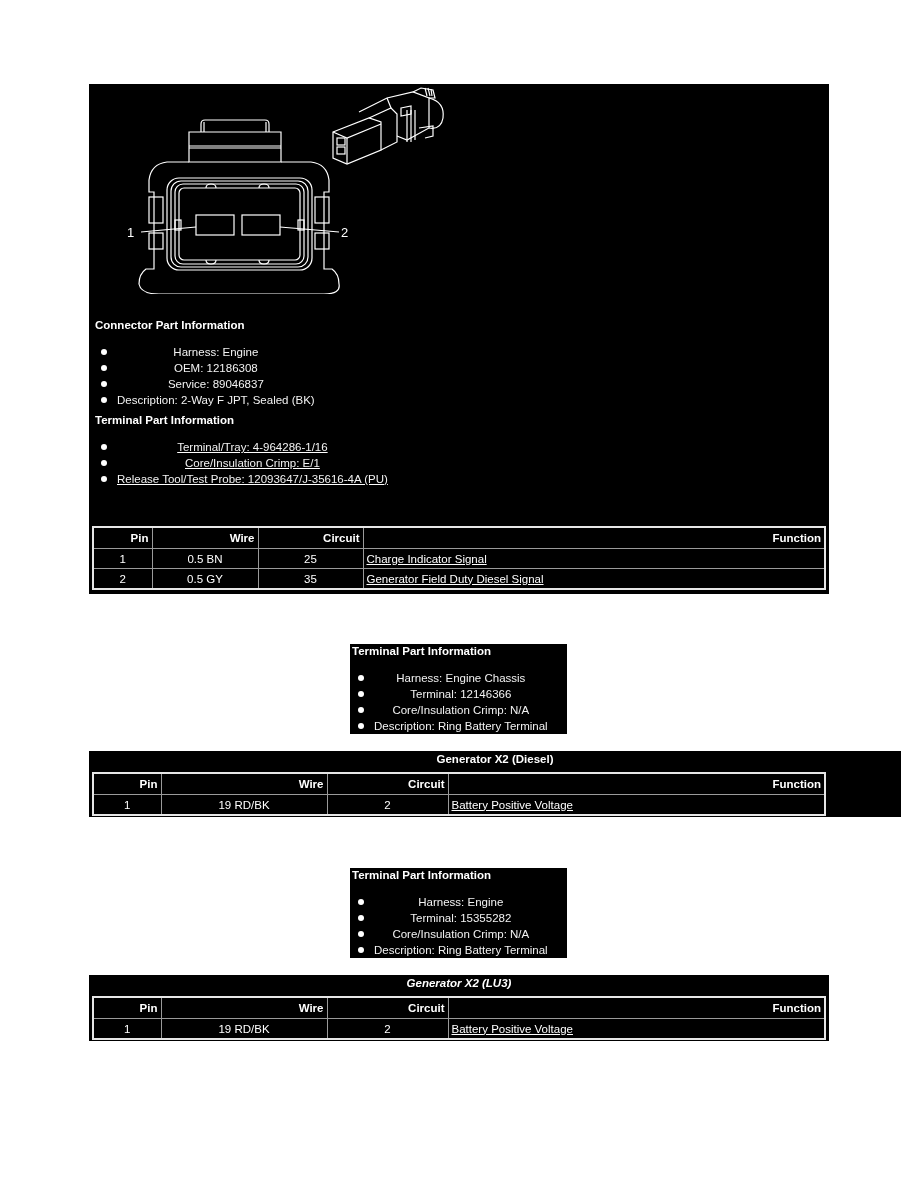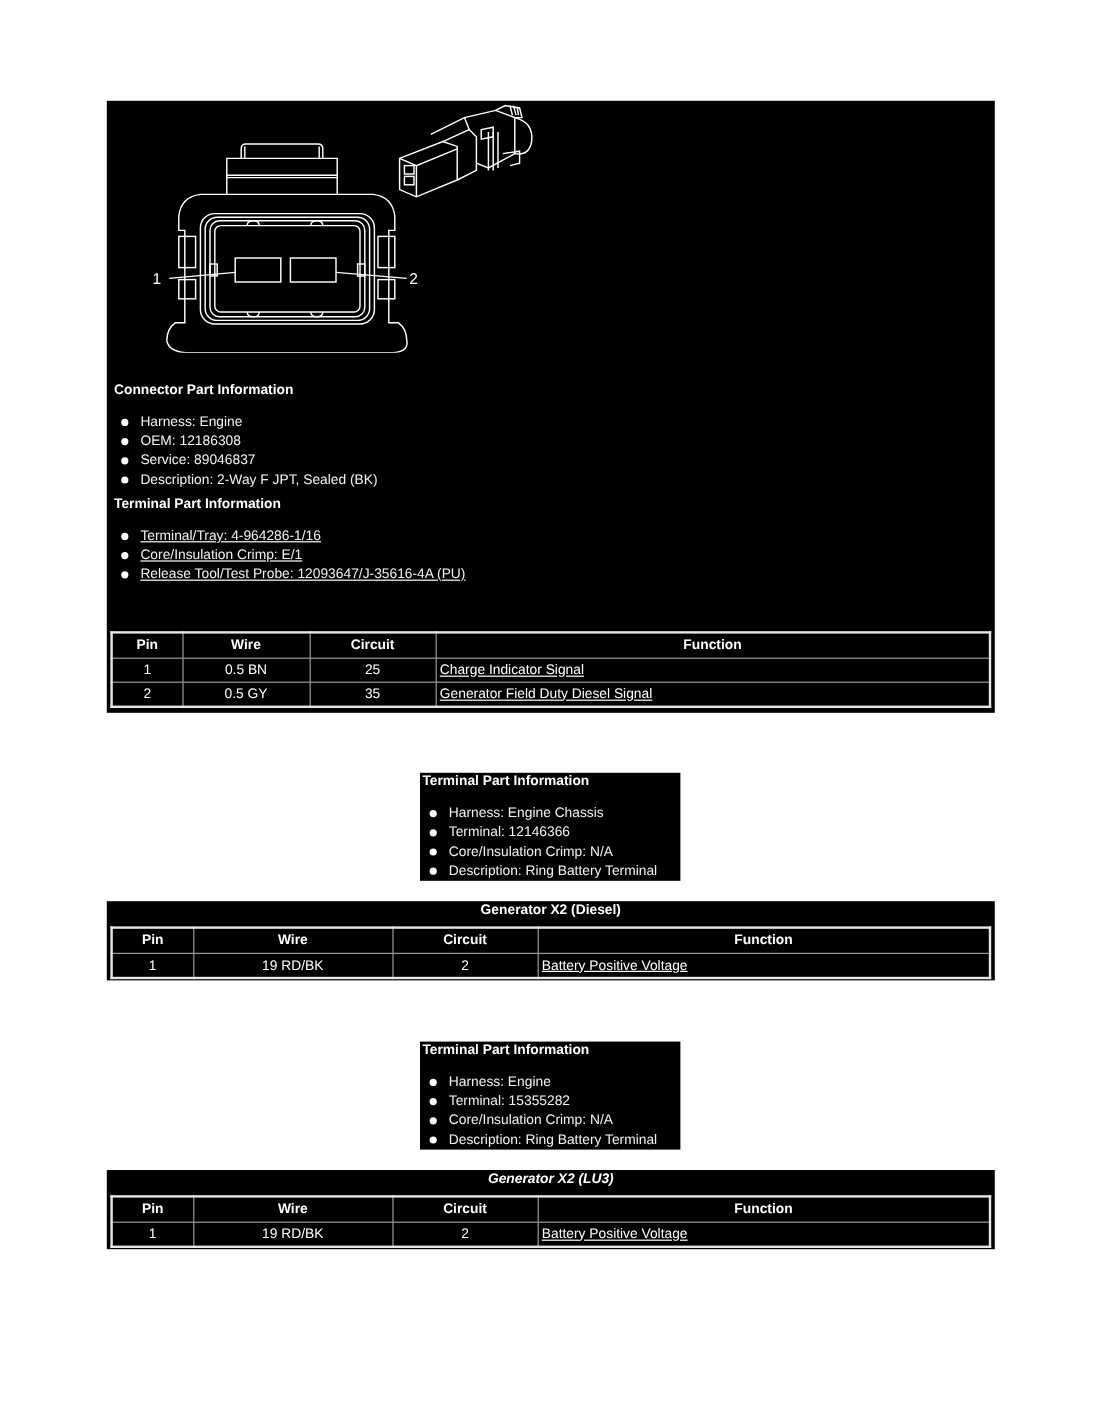--- a/index.html
+++ b/index.html
@@ -2,26 +2,26 @@
 <html><head>
 <meta charset="utf-8">
 <style>
   html, body { margin: 0; padding: 0; background: #ffffff; }
   body { width: 918px; height: 1188px; position: relative; overflow: hidden;
          font-family: "Liberation Sans", sans-serif; color: #ffffff; }
   .blk { position: absolute; background: #000000; }
   .diagram { position: absolute; left: 0; top: 0; }
   .sec-title { position: absolute; font-weight: bold; font-size: 11.5px; color: #fff; white-space: nowrap; }
   ul.bul { position: absolute; margin: 0; padding: 0; list-style: none; }
-  ul.bul li { position: relative; font-size: 11.5px; line-height: 16px; padding-left: 22px; white-space: nowrap; color: #f2f2f2; }
+  ul.bul li { position: relative; font-size: 11.5px; line-height: 16px; padding-left: 22px; white-space: nowrap; color: #f2f2f2; text-align: center; }
   ul.bul li::before { content: ""; position: absolute; left: 6px; top: 5px; width: 6px; height: 6px; border-radius: 50%; background: #ffffff; }
   .tbl-caption { position: absolute; left: 0; right: 0; text-align: center; font-weight: bold; font-size: 11.5px; }
   table.grid { position: absolute; border-collapse: collapse; border: 2px solid #e6e6e6; table-layout: fixed; }
   table.grid th, table.grid td { border: 1px solid #9a9a9a; font-size: 11.5px; padding: 0 3px; height: 19px; color: #fff; }
-  table.grid th { font-weight: bold; text-align: center; height: 20px; }
+  table.grid th { font-weight: bold; text-align: right; height: 20px; }
   table.grid td.c { text-align: center; }
   table.grid td.l { text-align: left; text-decoration: underline; }
 </style>
 </head>
 <body>
 
 <div class="blk" style="left:89px; top:84px; width:740px; height:510px;">
 
   <svg class="diagram" width="380" height="210" viewBox="0 0 380 210" style="left:0;top:0;">
     <g fill="none" stroke="#ffffff" stroke-width="1.2">
@@ -132,21 +132,21 @@
 <div class="blk" style="left:350px; top:644px; width:217px; height:90px;">
   <div class="sec-title" style="left:2px; top:1px;">Terminal Part Information</div>
   <ul class="bul" style="left:2px; top:26px;">
     <li>Harness: Engine Chassis</li>
     <li>Terminal: 12146366</li>
     <li>Core/Insulation Crimp: N/A</li>
     <li>Description: Ring Battery Terminal</li>
   </ul>
 </div>
 
-<div class="blk" style="left:89px; top:751px; width:740px; height:66px;">
+<div class="blk" style="left:89px; top:751px; width:812px; height:66px;">
   <div class="tbl-caption" style="top:2px;">Generator X2 (Diesel)</div>
   <table class="grid" style="left:3px; top:21px; width:734px;">
     <colgroup>
         <col style="width:68px">
         <col style="width:166px">
         <col style="width:121px">
         <col>
       </colgroup>
     <tbody>
         <tr>

